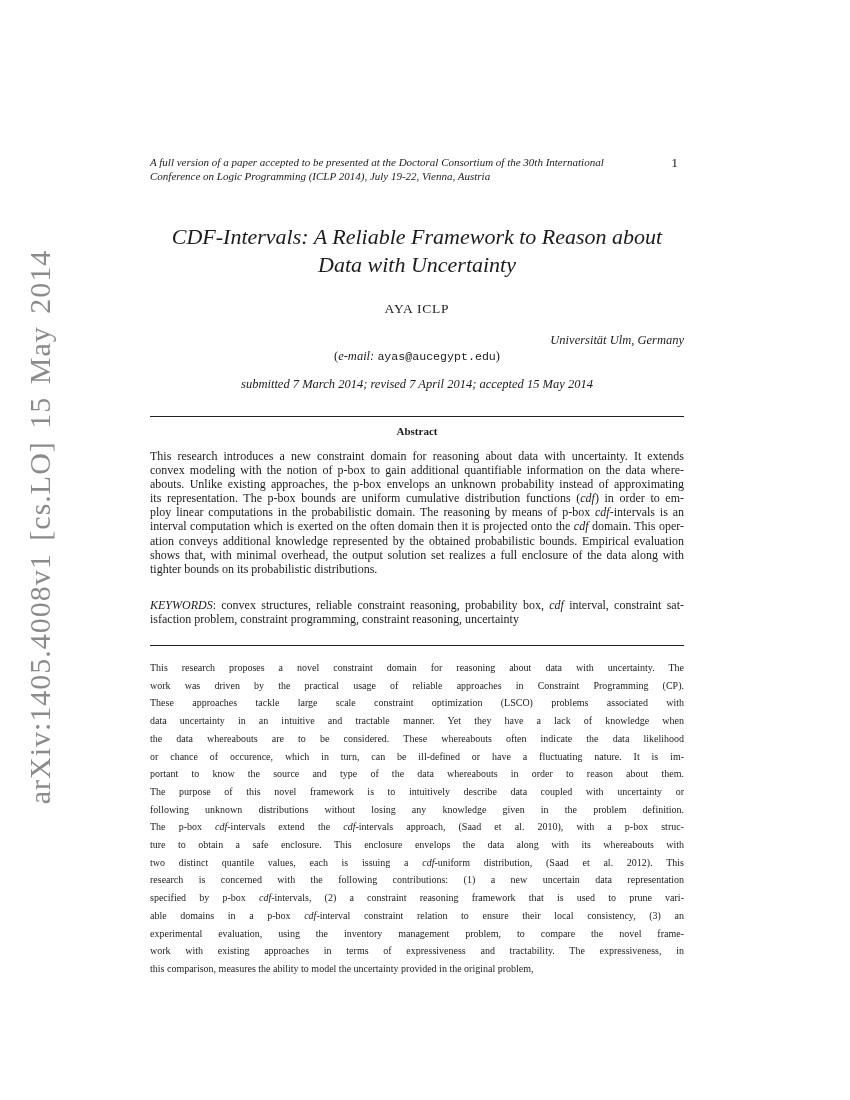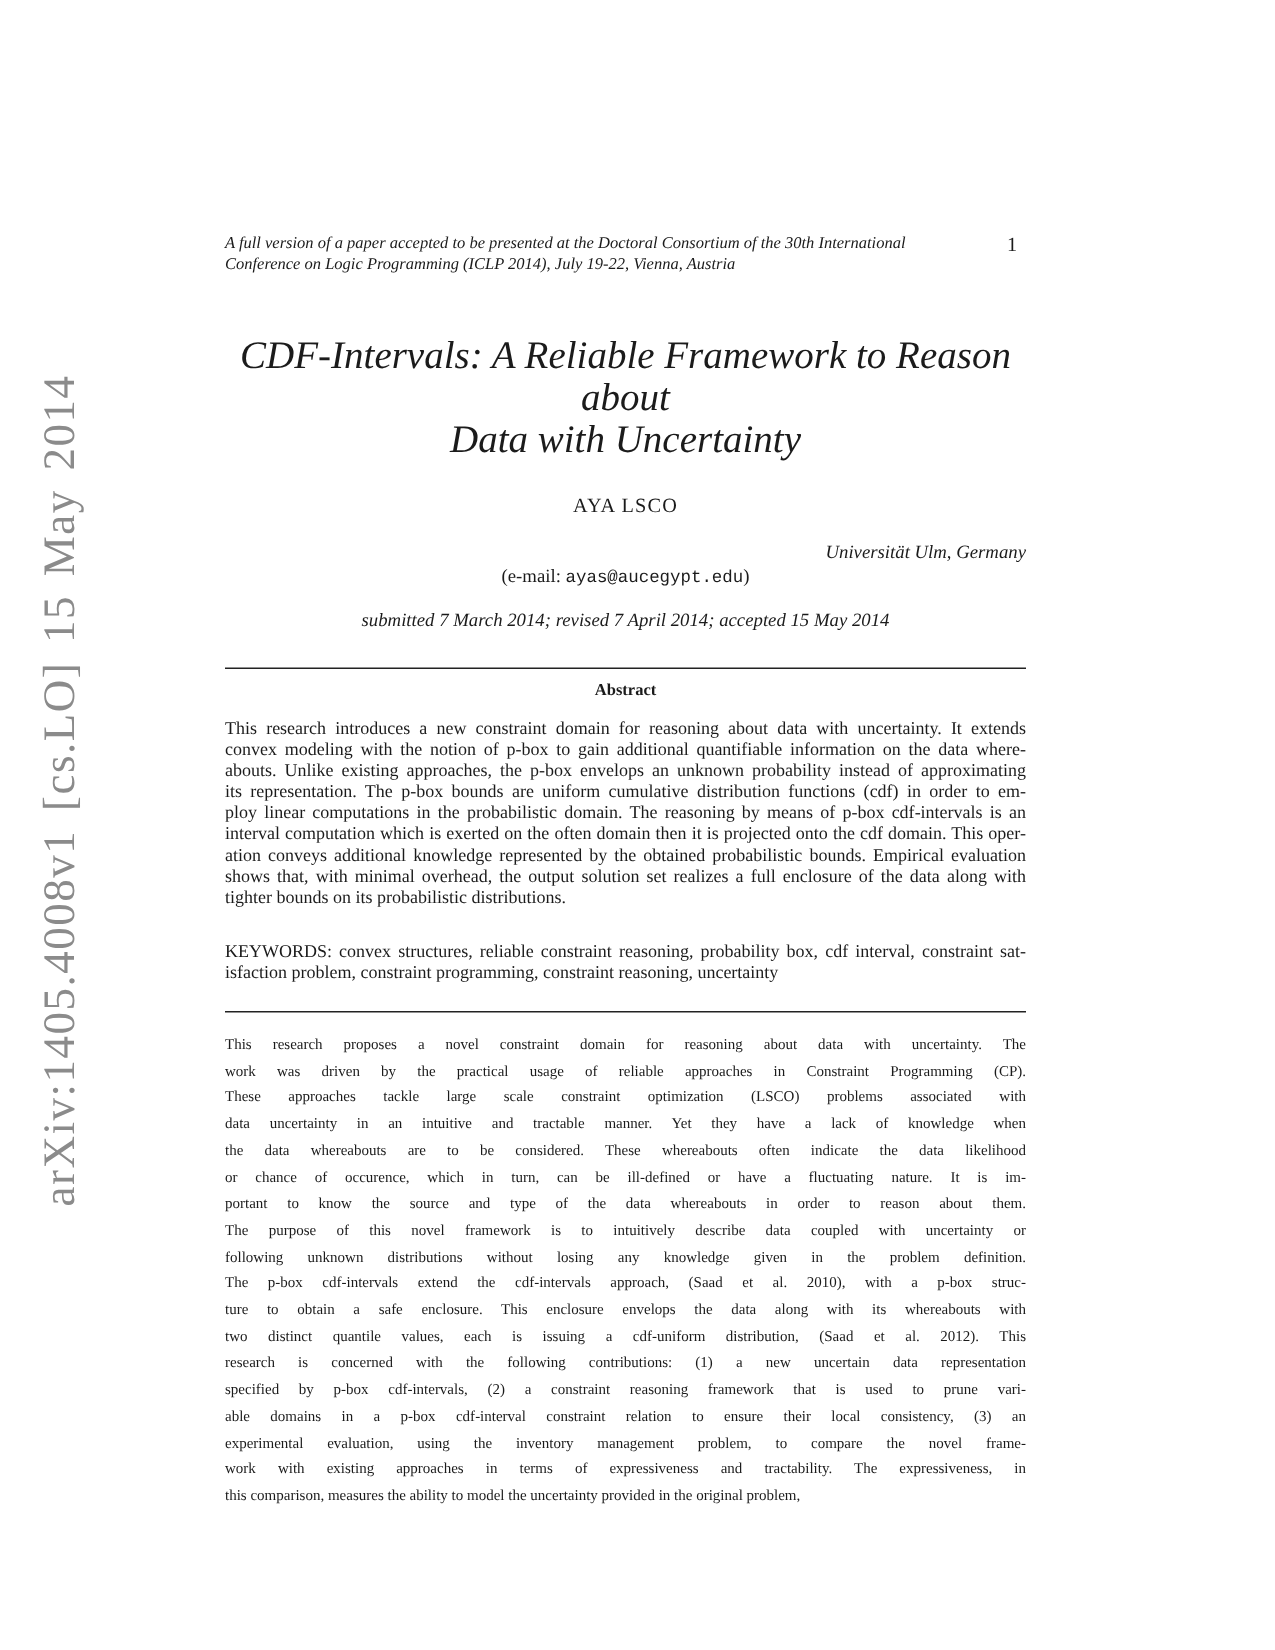--- a/index.html
+++ b/index.html
@@ -9,37 +9,37 @@
   }
   .watermark {
     position:absolute; left:40px; top:527px;
     transform:translate(-50%,-50%) rotate(-90deg);
     white-space:nowrap; font-size:30px; letter-spacing:1px; word-spacing:4px;
   }
   .column { position:absolute; left:150px; top:0; width:534px; padding-top:156px; }
   .hdr { display:flex; align-items:flex-start; }
   .hdr-note { font-style:italic; font-size:11px; line-height:13.5px; max-width:492px; }
   .hdr-pagenum { margin-left:auto; font-size:13.5px; line-height:14px; padding-right:6px; }
-  .title-block { margin-top:40px; text-align:center; font-style:italic; font-size:26px; line-height:28px; }
+  .title-block { margin-top:40px; text-align:center; font-style:italic; font-size:22px; line-height:28px; }
   .author-name { margin-top:22px; text-align:center; font-size:13.5px; letter-spacing:0.8px; }
   .affiliation { margin-top:16px; text-align:right; font-style:italic; font-size:12.5px; line-height:15px; }
   .email-line { margin-top:1px; text-align:center; font-size:12.5px; line-height:15px; }
   .dates { margin-top:13px; text-align:center; font-style:italic; font-size:12.5px; line-height:15px; }
   .rule { border:none; border-top:1px solid #222; margin:0; height:0; }
   .rule-top { margin-top:24px; }
   .rule-bottom { margin-top:19px; }
   .abstract-heading { margin-top:6px; text-align:center; font-weight:bold; font-size:11px; line-height:16px; }
   .abstract-body { margin-top:10px; font-size:12px; line-height:14.1px; }
   .keywords { margin-top:22px; font-size:12px; line-height:14.1px; }
   .section-heading { margin-top:30px; text-align:center; font-weight:bold; font-size:14.5px; line-height:17px; }
   .section-num { margin-right:9px; }
   .intro-body { margin-top:13px; font-size:10px; line-height:17.7px; }
   .jline { text-align:justify; text-align-last:justify; }
   .jline.last { text-align-last:left; }
-  .seg-i { }
+  .seg-i { font-style:italic; }
   .seg-m { font-family:Liberation Mono, monospace; font-size:0.93em; }
 </style>
 </head>
 <body>
 
 <div class="page">
 
   <div class="watermark" style="color:#8b8b8b;">arXiv:1405.4008v1  [cs.LO]  15 May 2014</div>
 
   <div class="column">
@@ -50,21 +50,21 @@
         <div>Conference on Logic Programming (ICLP 2014), July 19-22, Vienna, Austria</div>
       </div>
       <div class="hdr-pagenum">1</div>
     </div>
 
     <div class="title-block">
       <div>CDF-Intervals: A Reliable Framework to Reason about</div>
       <div>Data with Uncertainty</div>
     </div>
 
-    <div class="author-name">AYA LSCO</div>
+    <div class="author-name">AYA ICLP</div>
     <div class="affiliation">Universität Ulm, Germany</div>
     <div class="email-line"><span>(</span><span class="seg-i">e-mail: </span><span class="seg-m">ayas@aucegypt.edu</span><span>)</span></div>
 
     <div class="dates">submitted 7 March 2014; revised 7 April 2014; accepted 15 May 2014</div>
 
     <hr class="rule rule-top">
 
     <div class="abstract-heading">Abstract</div>
 
     <div class="abstract-body">

